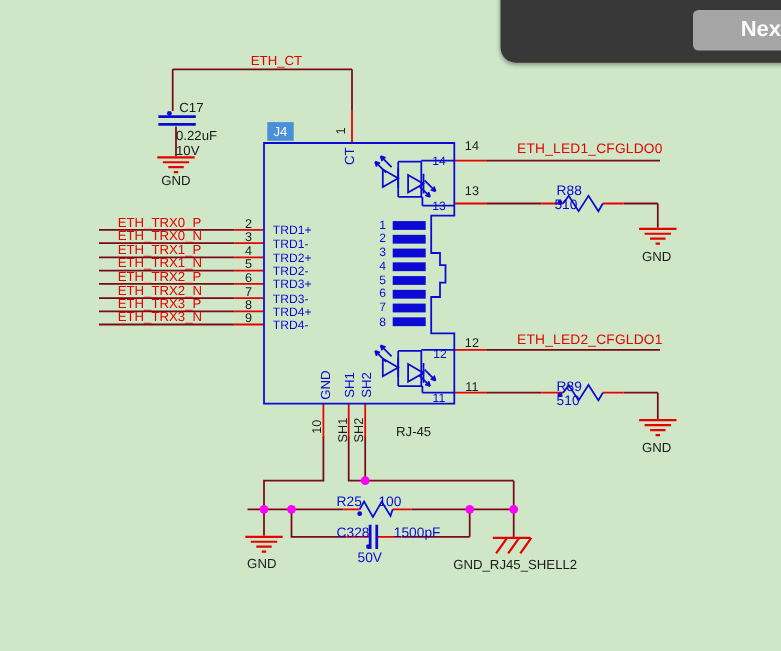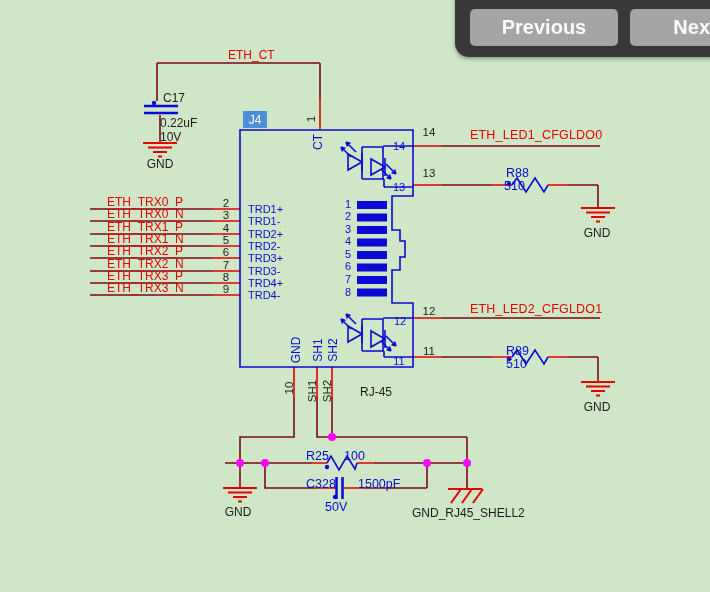--- a/index.html
+++ b/index.html
@@ -228,17 +228,16 @@
   <g>
     <rect x="243" y="111" width="24" height="17" fill="#4a8fd9"></rect>
     <text x="255" y="124" class="mid" font-size="12" fill="#ffffff">J4</text>
   </g>
   <text class="t-blk" x="360" y="396">RJ-45</text>
 
 </svg>
 
 
 <div class="toolbar">
-  <button class="btn-prev">Previous</button>
   <button class="btn-next">Next</button>
 </div>
 
 </div>
 
 </body></html>

